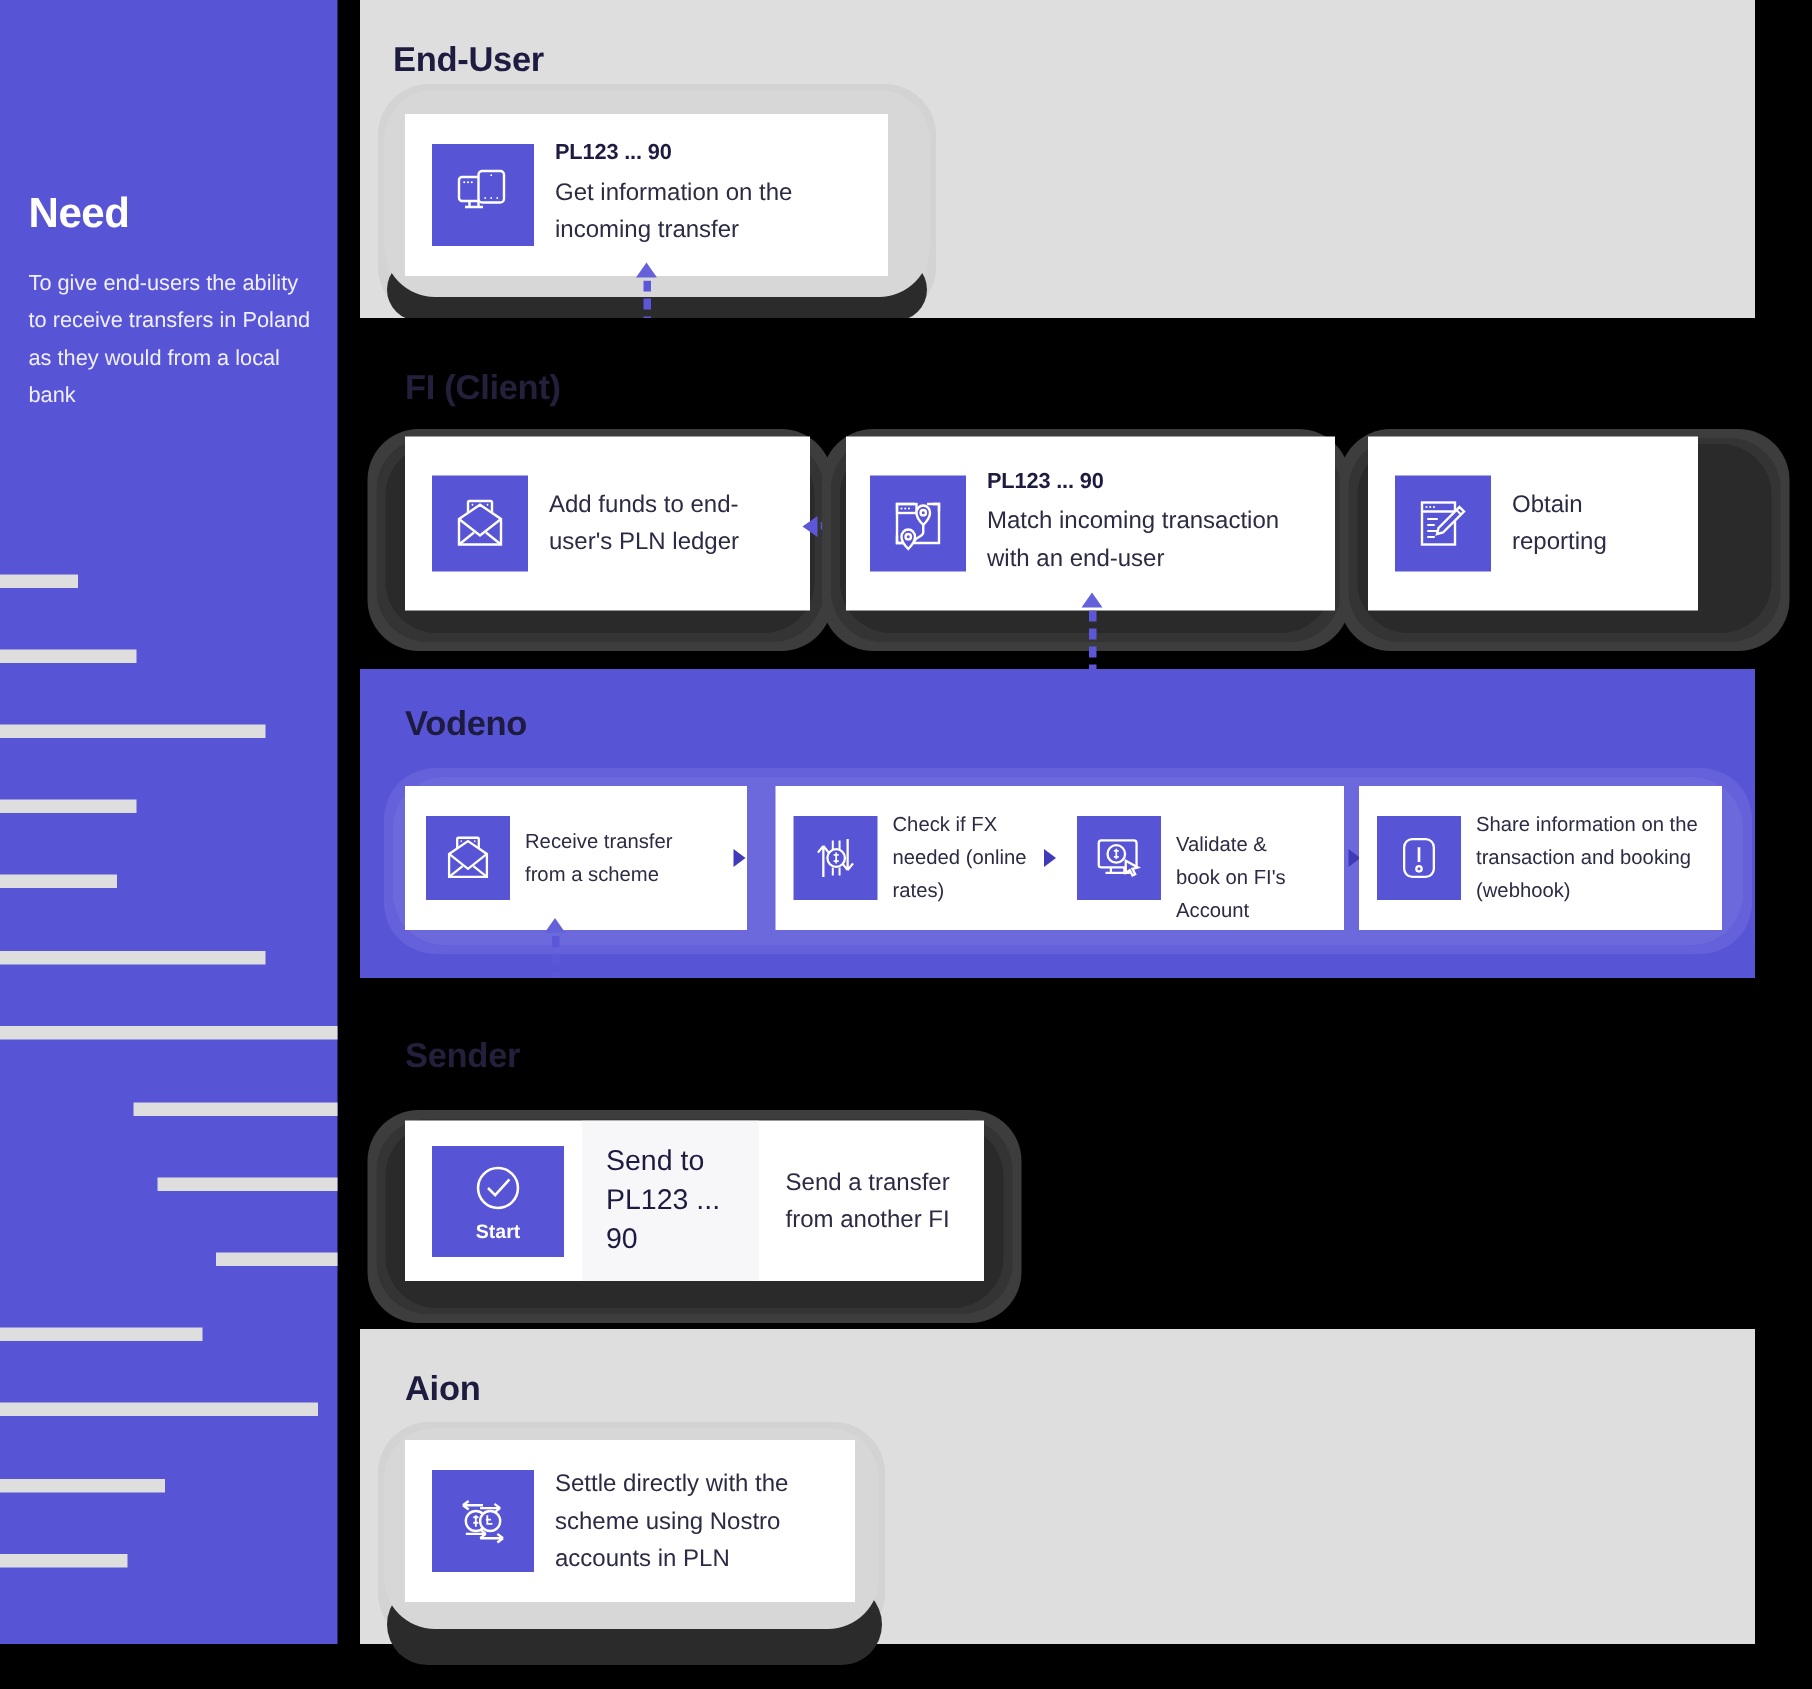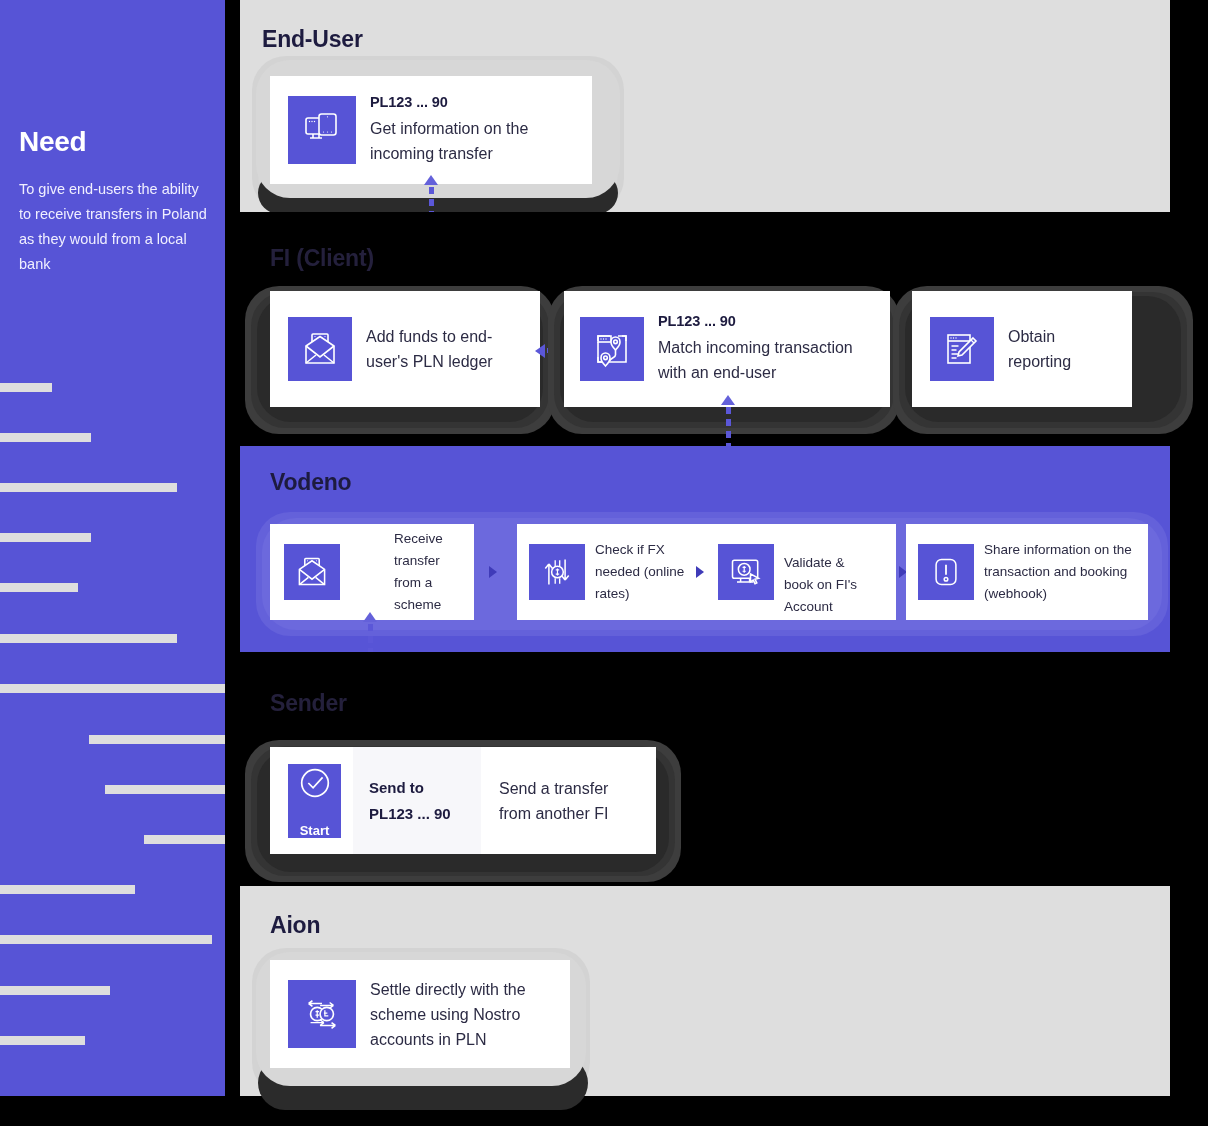--- a/index.html
+++ b/index.html
@@ -103,21 +103,21 @@
 
   
   .start-badge { flex-direction: column; }
   .start-badge .lbl {
     font-size: 13px; font-weight: bold; color: #fff; margin-top: 2px;
   }
   .send-to {
     background: #f7f7fa; padding: 12px 16px; align-self: stretch;
     display: flex; align-items: center;
   }
-  .send-to .t { font-size: 15px; font-weight: bold; color: #1d1b3f; line-height: 26px; }
+  .send-to .t { font-size: 19px; font-weight: normal; color: #1d1b3f; line-height: 26px; }
 </style>
 </head>
 <body>
 
 <div id="stage">
 
   <div id="sidebar">
     <div class="need-title">Need</div>
     <div class="need-body">To give end-users the ability to receive transfers in Poland as they would from a local bank</div>
     <div id="skeleton-host">
@@ -248,21 +248,21 @@
       <div class="desc" style="max-width:150px;">Obtain reporting</div>
     </div>
   </div>
 
   <div class="panel panel-purple" style="left:240px; top:446px; width:930px; height:206px;">
     <div class="panel-title title-dark" style="left:30px; top:23px;">Vodeno</div>
   </div>
   <div class="blob blob-purple" style="left:256px; top:512px; width:912px; height:124px;"></div>
   <div class="blob blob-purple l2" style="left:262px; top:518px; width:900px; height:112px;"></div>
 
-  <div class="card" style="left:270px; top:524px; width:204px; height:96px;gap:44px;">
+  <div class="card" style="left:270px; top:524px; width:228px; height:96px;">
     <div class="ico" style="width:56px;height:56px;margin-left:14px;">
       <svg width="36" height="36" viewBox="0 0 40 40" fill="none" stroke="#fff" stroke-width="1.7">
         <rect x="12" y="5" width="16" height="17" rx="1"></rect>
         <circle cx="20" cy="11" r="2.4"></circle>
         <path d="M20 8.6v4.8M18.6 10h2.8" stroke-width="1.3"></path>
         <circle cx="15" cy="7.5" r="0.6" fill="#fff" stroke="none"></circle>
         <circle cx="25" cy="7.5" r="0.6" fill="#fff" stroke="none"></circle>
         <path d="M17 17.5q3 2 6 0" stroke-width="1.3"></path>
         <path d="M6 17l14-9.5 14 9.5v17H6z" fill="#5754d6"></path>
         <path d="M6 17l14 11 14-11"></path>
@@ -326,21 +326,21 @@
   <div class="dotv" style="left:485px; top:672px; height:74px;"></div>
 
   <div class="panel panel-dark" style="left:240px; top:652px; width:968px; height:234px;">
     <div class="panel-title title-onDark" style="left:30px; top:38px;">Sender</div>
   </div>
   <div class="blob l3" style="left:245px; top:740px; width:436px; height:142px;"></div>
   <div class="blob l2" style="left:251px; top:746px; width:424px; height:130px;"></div>
   <div class="blob" style="left:257px; top:750px; width:412px; height:122px;"></div>
 
   <div class="card" style="left:270px; top:747px; width:386px; height:107px;">
-    <div class="ico start-badge" style="width:53px;height:74px;margin-left:18px;justify-content:space-between;">
+    <div class="ico start-badge" style="width:88px;height:74px;margin-left:18px;">
       <span>
         <svg width="38" height="38" viewBox="0 0 40 40" fill="none" stroke="#fff" stroke-width="1.8">
           <circle cx="20" cy="20" r="14"></circle>
           <path d="M13 20l5 5 10-11"></path>
         </svg>
       </span>
       <span class="lbl">Start</span>
     </div>
     <div class="send-to" style="margin-left:12px;">
       <div class="t" style="max-width:96px;">Send to PL123 ... 90</div>

